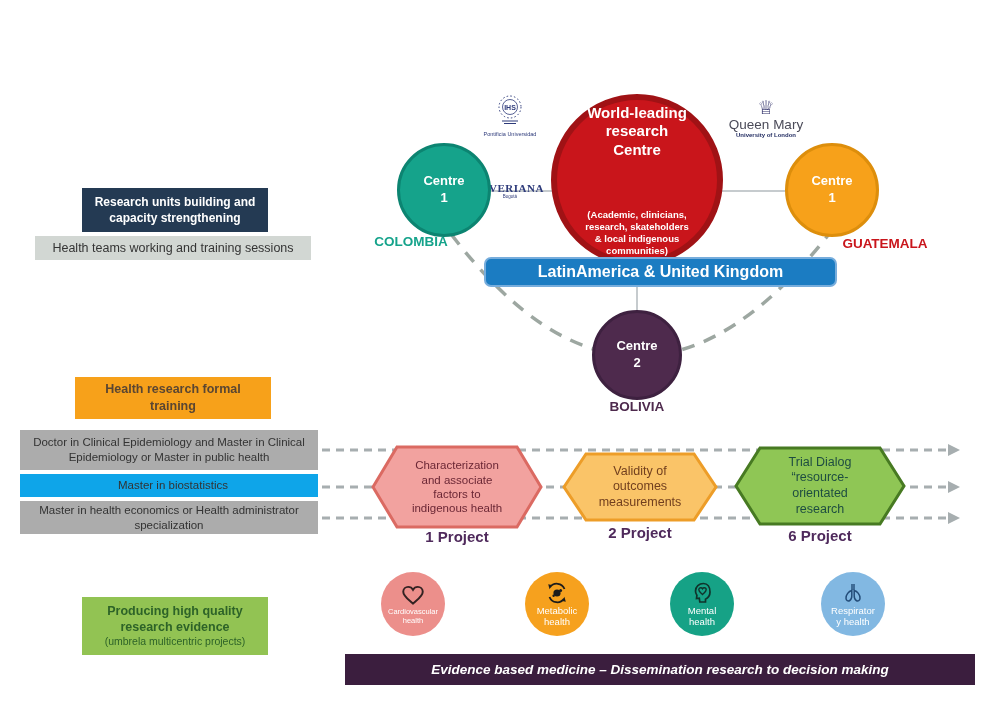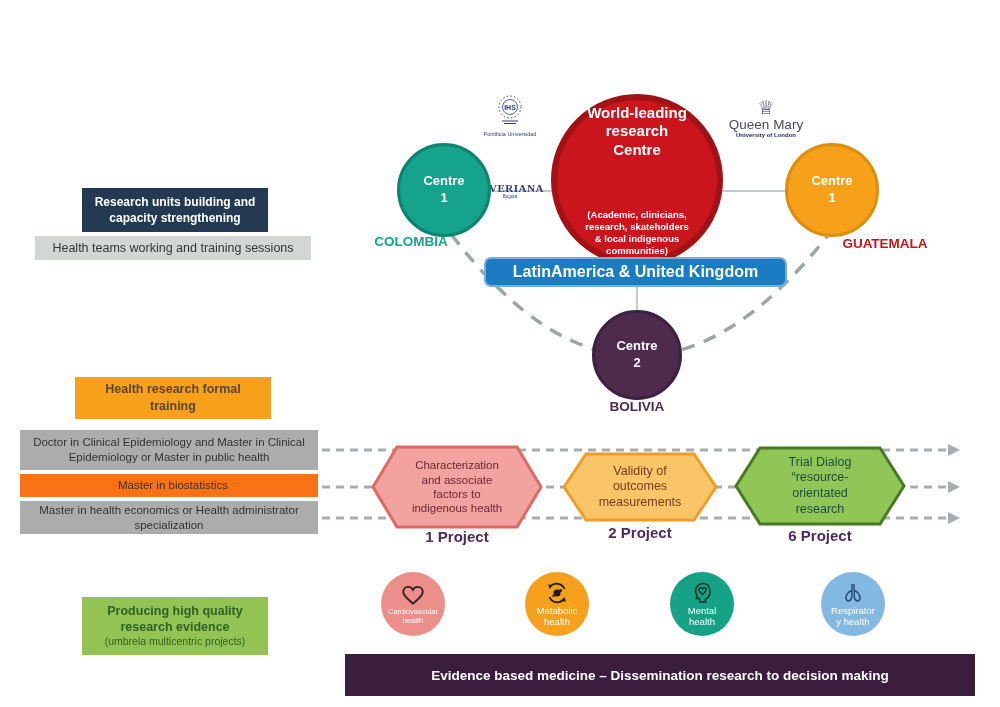--- a/index.html
+++ b/index.html
@@ -9,40 +9,40 @@
   .flexc{display:flex;align-items:center;justify-content:center;text-align:center;}
   .pre{white-space:pre-line;}
 
   
   .box-navy{left:82px;top:188px;width:186px;height:44px;background:#243A53;color:#fff;
             font-size:12px;font-weight:bold;line-height:1.35;}
   .box-ltgray{left:35px;top:236px;width:276px;height:24px;background:#D2D7D3;color:#343434;font-size:12.5px;}
   .box-orange{left:75px;top:377px;width:196px;height:42px;background:#F7A11A;color:#5A4632;
               font-size:12.5px;font-weight:bold;line-height:1.4;}
   .gray-item{left:20px;width:298px;background:#ACACAC;color:#333;font-size:11.5px;line-height:1.3;padding:0 8px;box-sizing:border-box;}
-  .gray-item.light{background:#f97316;padding-left:16px;}
+  .gray-item.light{background:#0ea5e9;padding-left:16px;}
   .box-green{left:82px;top:597px;width:186px;height:58px;background:#92C353;color:#2D6328;
              flex-direction:column;line-height:1.3;}
   .box-green .t{font-size:12.5px;font-weight:bold;}
   .box-green .s{font-size:10.5px;}
 
   
   .circle{border-radius:50%;color:#fff;font-weight:bold;}
   .c-red{left:551px;top:94px;width:172px;height:172px;background:#C9151B;border:6px solid #A01215;
          flex-direction:column;box-sizing:border-box;gap:47px;}
   .c-red .title{font-size:15px;line-height:1.25;}
   .c-red .sub{font-size:9.5px;line-height:1.25;margin-top:2px;}
   .c-teal{left:397px;top:143px;width:94px;height:94px;background:#15A38B;border:3px solid #0C8471;font-size:13px;line-height:1.3;box-sizing:border-box;}
   .c-orangec{left:785px;top:143px;width:94px;height:94px;background:#F7A11A;border:3px solid #DD8E0C;font-size:13px;line-height:1.3;box-sizing:border-box;}
   .c-plum{left:592px;top:310px;width:90px;height:90px;background:#4E2A4D;border:3px solid #3E2140;font-size:13px;line-height:1.3;box-sizing:border-box;}
   .country{font-weight:bold;font-size:13.5px;width:110px;}
   .col-colombia{left:356px;top:234px;color:#15A38B;text-align:right;}
   .col-guatemala{left:830px;top:236px;color:#C9151B;}
   .col-bolivia{left:582px;top:399px;color:#4E2A4D;}
-  .banner-blue{left:484px;top:257px;width:303px;height:30px;background:#1B7CC2;border:2px solid #77ADDC;
+  .banner-blue{left:484px;top:257px;width:353px;height:30px;background:#1B7CC2;border:2px solid #77ADDC;
                border-radius:7px;color:#fff;font-weight:bold;font-size:16px;box-sizing:border-box;}
 
   
   .jav{left:466px;top:94px;width:88px;text-align:center;color:#2D3A7A;}
   .jav .l1{font-size:5.5px;margin-top:1px;}
   .jav .l2{font-family:"Liberation Serif",serif;font-size:11px;letter-spacing:0.5px;font-weight:bold;margin-top:45px;}
   .jav .l3{font-size:4.5px;}
   .qm{left:720px;top:98px;width:92px;text-align:center;}
   .qm .crown{font-size:19px;color:#2B2B66;line-height:1;}
   .qm .name{font-size:13.5px;color:#4A4A58;}
@@ -57,22 +57,22 @@
   .hex2 .hex-text{color:#713F1E;font-size:12.5px;}
   .hex3 .hex-text{color:#1E4D41;font-size:12.5px;}
   .proj{width:110px;text-align:center;font-weight:bold;font-size:15px;color:#4F2A5C;}
 
   
   .hcircle{position:absolute;top:572px;width:64px;height:64px;border-radius:50%;
            display:flex;flex-direction:column;align-items:center;justify-content:center;}
   .hlabel{color:#fff;font-size:9.5px;text-align:center;line-height:1.15;white-space:pre-line;margin-top:1px;}
   .hlabel.small{font-size:7.5px;}
 
-  .banner-dark{left:345px;top:654px;width:630px;height:42px;background:#3B1E3E;color:#fff;
-               font-weight:bold;font-size:13.5px;}
+  .banner-dark{left:345px;top:654px;width:630px;height:31px;background:#3B1E3E;color:#fff;
+               font-weight:bold;font-size:13.5px;font-style:italic;}
 </style>
 </head>
 <body>
 
 <div class="canvas">
 
   <svg class="abs" width="1000" height="707" viewBox="0 0 1000 707" style="left:0;top:0;">
     <line x1="489" y1="191" x2="553" y2="191" stroke="#B3BABE" stroke-width="1.5"></line>
     <line x1="721" y1="191" x2="787" y2="191" stroke="#B3BABE" stroke-width="1.5"></line>
     <line x1="637" y1="287" x2="637" y2="312" stroke="#B3BABE" stroke-width="1.5"></line>

